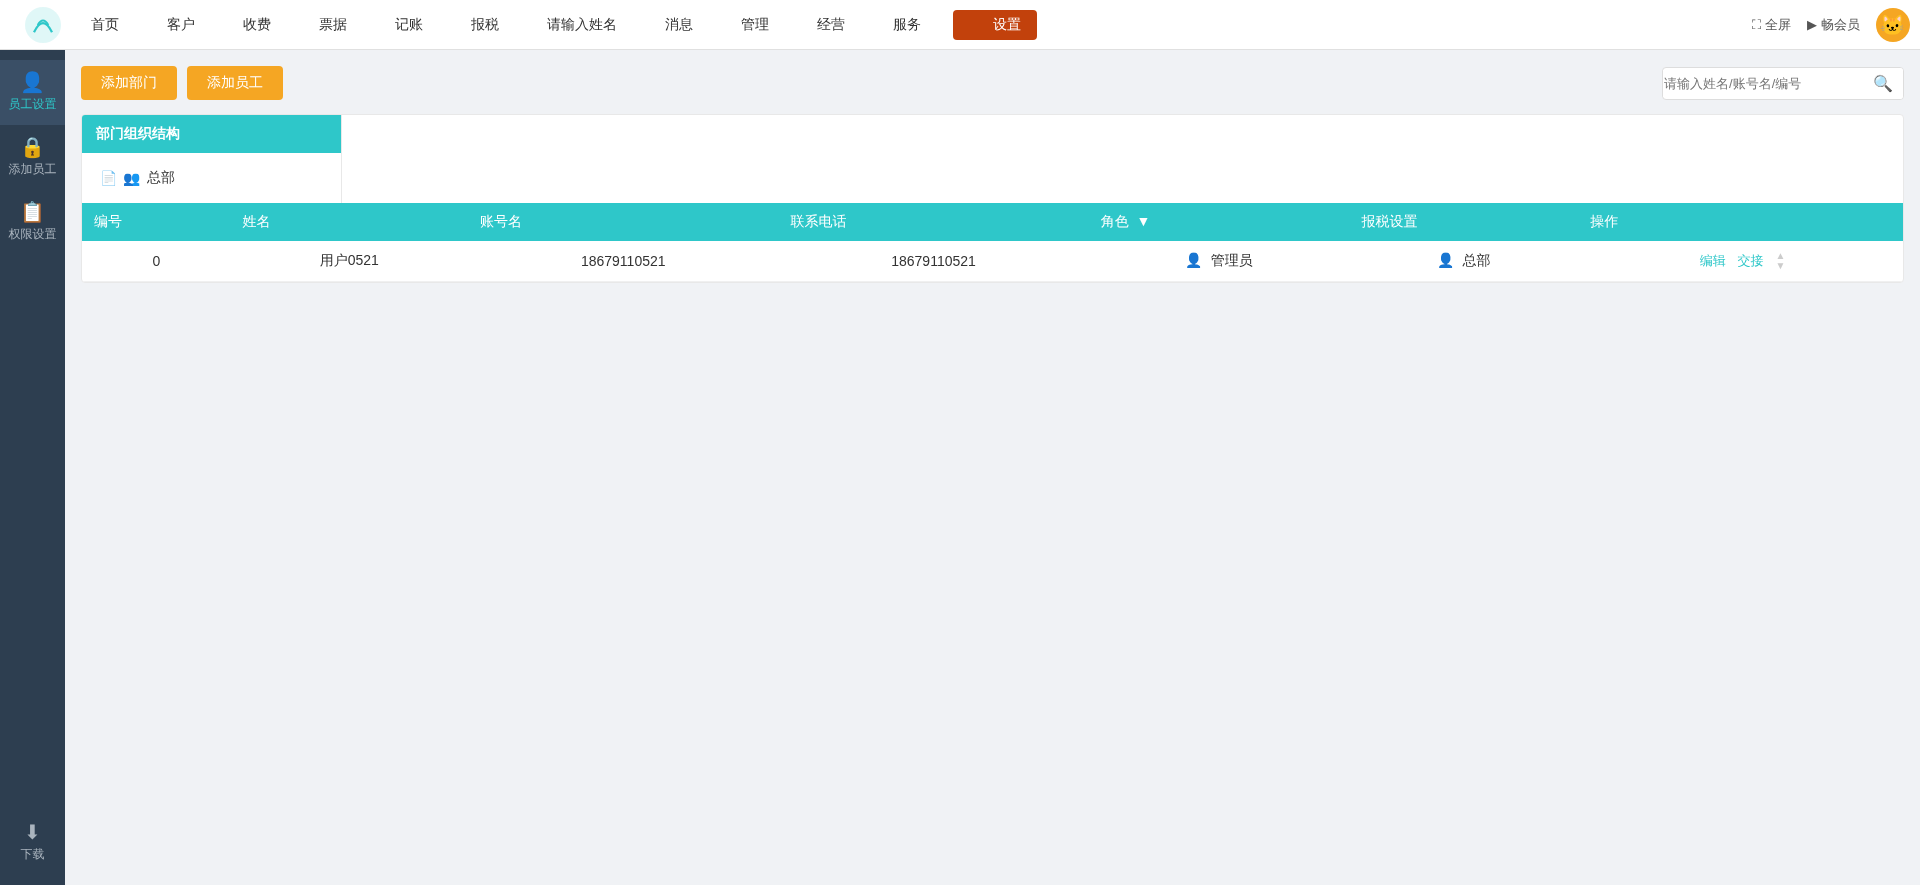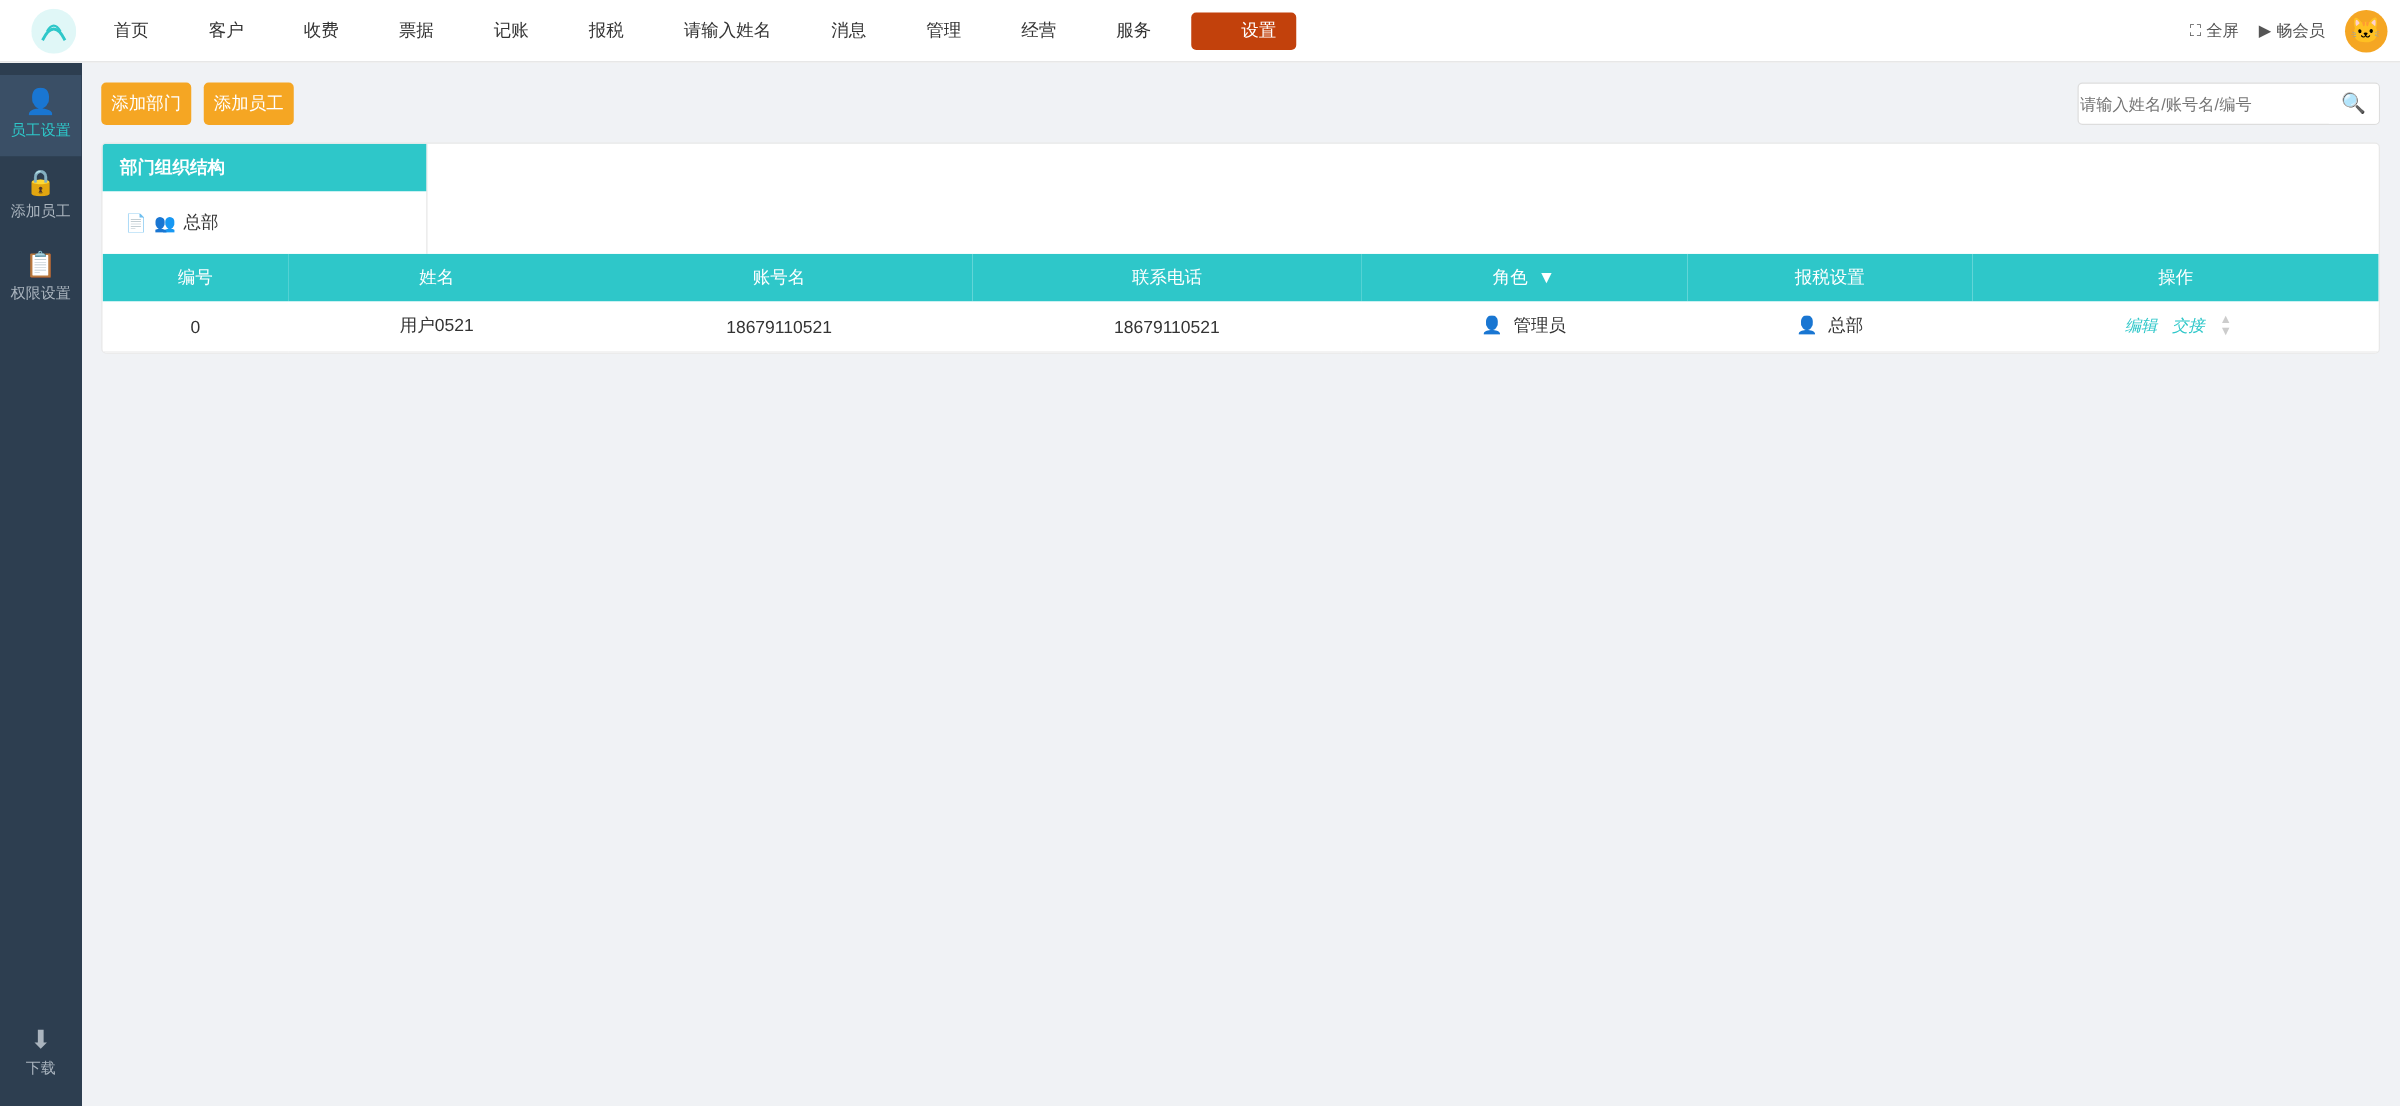--- a/index.html
+++ b/index.html
@@ -119,21 +119,21 @@
     .toolbar {
       display: flex;
       align-items: center;
       gap: 10px;
       margin-bottom: 14px;
     }
     .btn-orange {
       background: #f5a623;
       color: #fff;
       border: none;
-      padding: 8px 8px;
+      padding: 8px 20px;
       border-radius: 4px;
       cursor: pointer;
       font-size: 14px;
     }
 
     
     .search-bar {
       margin-left: auto;
       display: flex;
       align-items: center;
@@ -206,40 +206,39 @@
     table {
       width: 100%;
       border-collapse: collapse;
     }
     thead tr {
       background: #2ec7c9;
       color: #fff;
     }
     thead th {
       padding: 10px 12px;
-      text-align: center;
+      text-align: left;
       font-weight: normal;
       font-size: 14px;
       white-space: nowrap;
     }
     tbody tr:nth-child(even) { background: #f9f9f9; }
     tbody td {
       padding: 10px 12px;
       text-align: center;
       font-size: 14px;
       color: #333;
       border-bottom: 1px solid #f0f0f0;
     }
     .user-icon-yellow { color: #f5a623; margin-right: 4px; }
     .action-link {
       color: #2ec7c9;
       cursor: pointer;
       margin: 0 4px;
       font-size: 13px;
-      font-style: italic;
     }
   </style>
 </head>
 <body>
 
 <div class="top-nav">
   <div class="logo">
     <svg class="logo-icon" viewBox="0 0 40 40" fill="none" xmlns="http://www.w3.org/2000/svg">
       <circle cx="20" cy="20" r="20" fill="#2ec7c9" opacity="0.15"></circle>
       <path d="M10 28 Q20 8 30 28" stroke="#2ec7c9" stroke-width="2.5" fill="none"></path>

